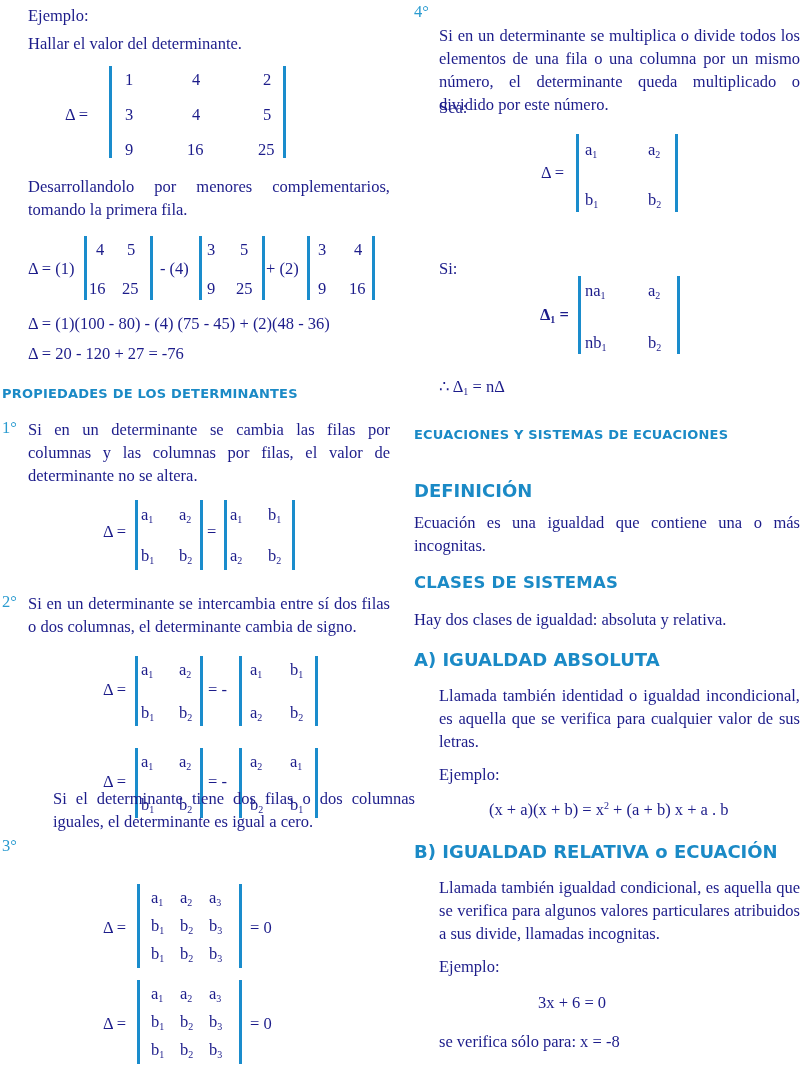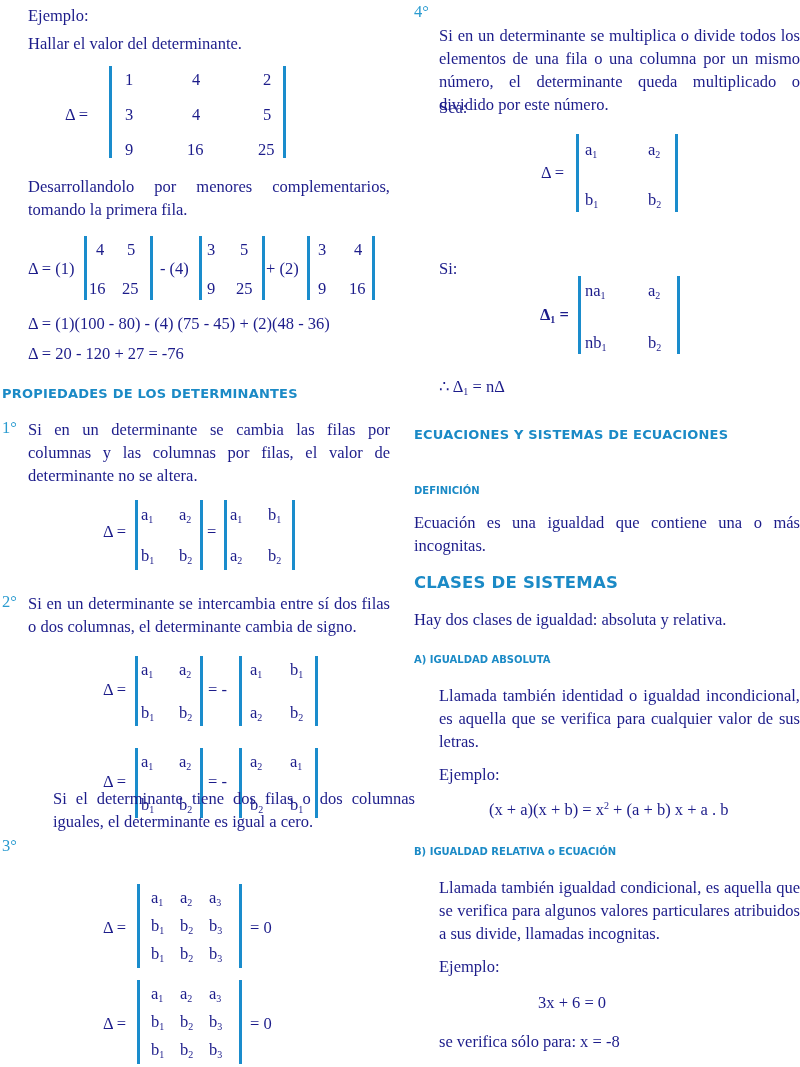--- a/index.html
+++ b/index.html
@@ -3,21 +3,21 @@
 <meta charset="utf-8">
 <style>
   html, body { margin:0; padding:0; background:#ffffff; }
   body { width:800px; height:1067px; position:relative; overflow:hidden;
          font-family:"Liberation Serif","DejaVu Serif",serif; color:#1c1c8a; font-size:16.5px; }
   .p { position:absolute; line-height:23px; }
   .just { text-align:justify; text-align-last:left; }
   .h1 { position:absolute; font-family:"DejaVu Sans","Liberation Sans",sans-serif; font-weight:bold;
         color:#1b8ac6; font-size:13px; letter-spacing:0.2px; line-height:20px; }
   .h2 { position:absolute; font-family:"DejaVu Sans","Liberation Sans",sans-serif; font-weight:bold;
-        color:#1b8ac6; font-size:10px; line-height:18px; }
+        color:#1b8ac6; font-size:18px; line-height:18px; }
   .num { color:#2a9bd0; }
   .bar { position:absolute; width:3px; background:#1a8ccc; }
   .t { position:absolute; white-space:nowrap; }
   sub { font-size:10px; vertical-align:-3px; }
   sup { font-size:10px; vertical-align:6px; }
 </style>
 </head>
 <body>
 
 <div class="p" style="left:28px;top:4px;">Ejemplo:</div>

